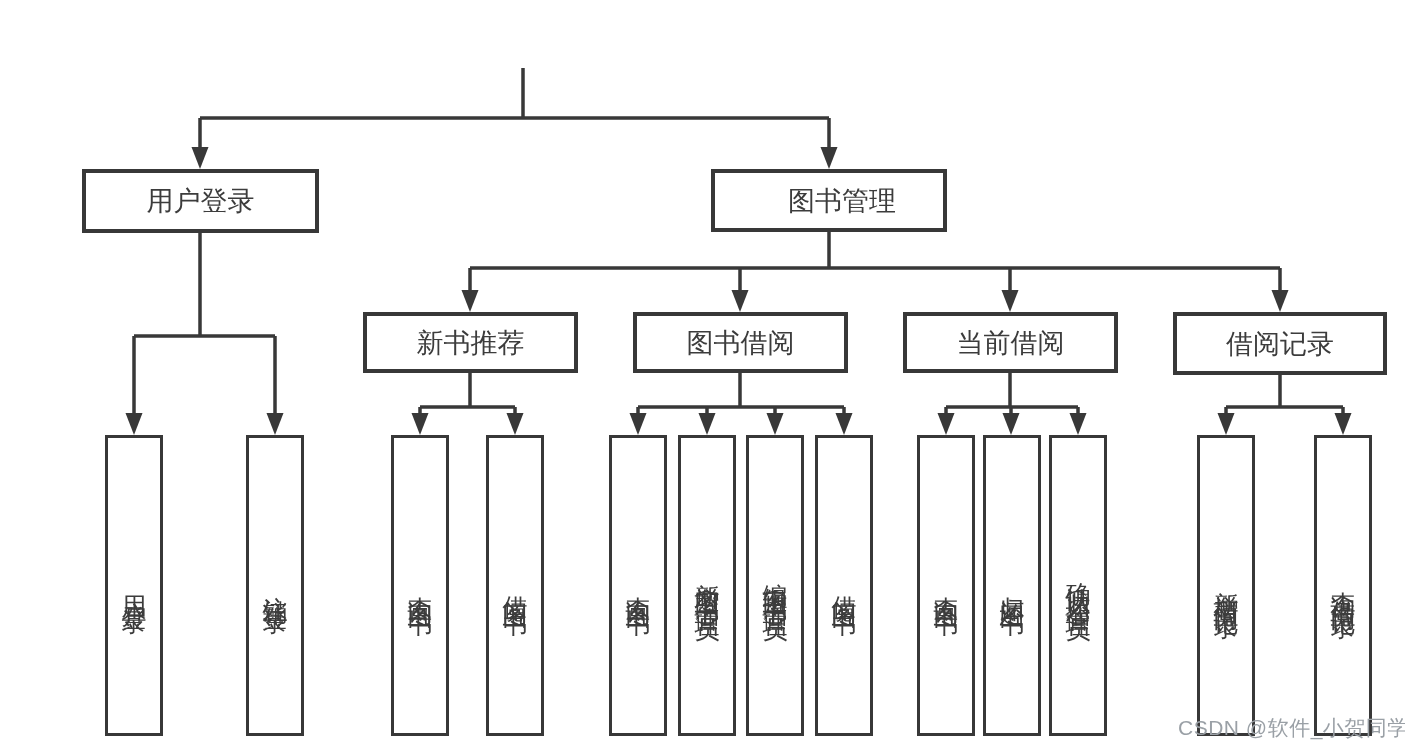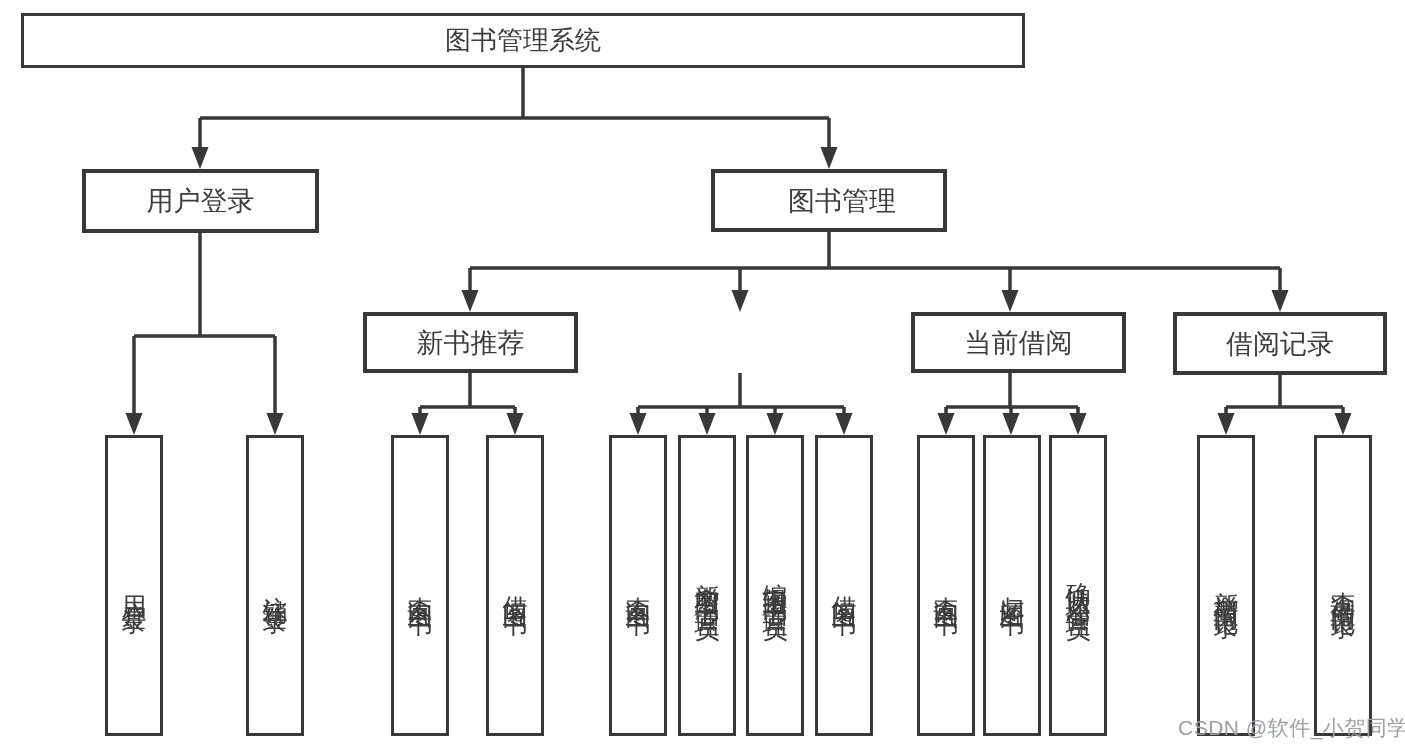--- a/index.html
+++ b/index.html
@@ -64,27 +64,27 @@
       <polygon points="766.5,413 783.5,413 775,435"></polygon>
       <polygon points="835.5,413 852.5,413 844,435"></polygon>
       <polygon points="937.5,413 954.5,413 946,435"></polygon>
       <polygon points="1002.5,413 1019.5,413 1011,435"></polygon>
       <polygon points="1069.5,413 1086.5,413 1078,435"></polygon>
       <polygon points="1217.5,413 1234.5,413 1226,435"></polygon>
       <polygon points="1334.5,413 1351.5,413 1343,435"></polygon>
     </g>
   </svg>
 
-  <div class="box hbox rootbox" style="left:21px; top:13px; width:1004px; height:55px;">图书管理系统</div>
 
   <div class="box hbox l2box" style="left:82px; top:169px; width:237px; height:64px;">用户登录</div>
   <div class="box hbox l2box" style="left:711px; top:169px; width:236px; height:63px;padding-left:26px;">图书管理</div>
 
   <div class="box hbox l3box" style="left:363px; top:312px; width:215px; height:61px;">新书推荐</div>
-  <div class="box hbox l3box" style="left:903px; top:312px; width:215px; height:61px;margin-left:8px;">当前借阅</div>
+  <div class="box hbox l3box" style="left:633px; top:312px; width:215px; height:61px;">图书借阅</div>
+  <div class="box hbox l3box" style="left:903px; top:312px; width:215px; height:61px;">当前借阅</div>
   <div class="box hbox l3box" style="left:1173px; top:312px; width:214px; height:63px;">借阅记录</div>
 
   <div class="box leaf" style="left:105px; top:435px;">
     <span class="vtext">用户登录</span>
   </div>
   <div class="box leaf" style="left:246px; top:435px;">
     <span class="vtext">注销登录</span>
   </div>
 
   <div class="box leaf" style="left:391px; top:435px;">

